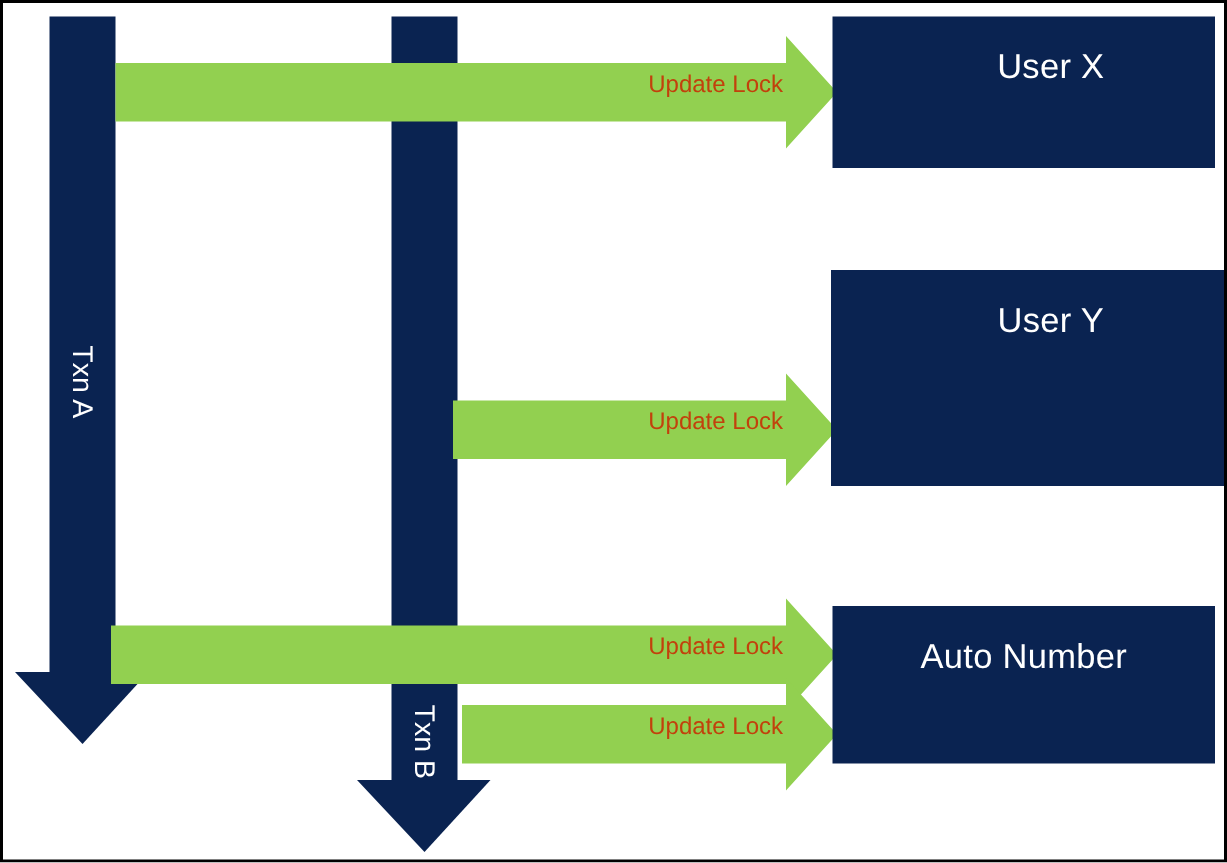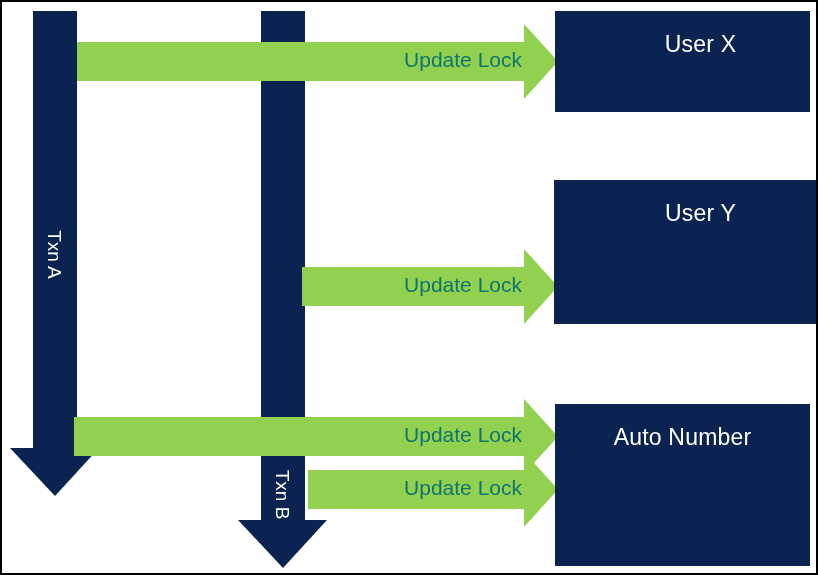--- a/index.html
+++ b/index.html
@@ -49,22 +49,22 @@
     color: #ffffff;
     font-size: 19px;
     line-height: 1;
     white-space: nowrap;
     transform-origin: 50% 50%;
     transform: rotate(90deg);
     text-align: center;
   }
   .msg-label {
     position: absolute;
-    color: #0f766e;
-    font-size: 21px;
+    color: #c2410c;
+    font-size: 16px;
     line-height: 1;
     white-space: nowrap;
     text-align: right;
   }
 </style>
 </head>
 <body>
 
 <div id="diagram-root">
 
@@ -98,21 +98,21 @@
   </svg>
 
   <div class="node-box" style="left:553px; top:9px; width:255px; height:101px;padding-left:36px;">
     <span class="node-label">User X</span>
   </div>
 
   <div class="node-box" style="left:552px; top:178px; width:293px; height:144px;">
     <span class="node-label">User Y</span>
   </div>
 
-  <div class="node-box" style="left:553px; top:402px; width:255px; height:162px;">
+  <div class="node-box" style="left:553px; top:402px; width:255px; height:105px;">
     <span class="node-label">Auto Number</span>
   </div>
 
   <div class="txn-label" style="left:12px; top:243px; width:80px;">Txn A</div>
 
   <div class="txn-label" style="left:240px; top:483px; width:80px;">Txn B</div>
 
   <div class="msg-label" style="left:100px; top:47px; width:420px;">Update Lock</div>
 
   <div class="msg-label" style="left:320px; top:272px; width:200px;">Update Lock</div>

